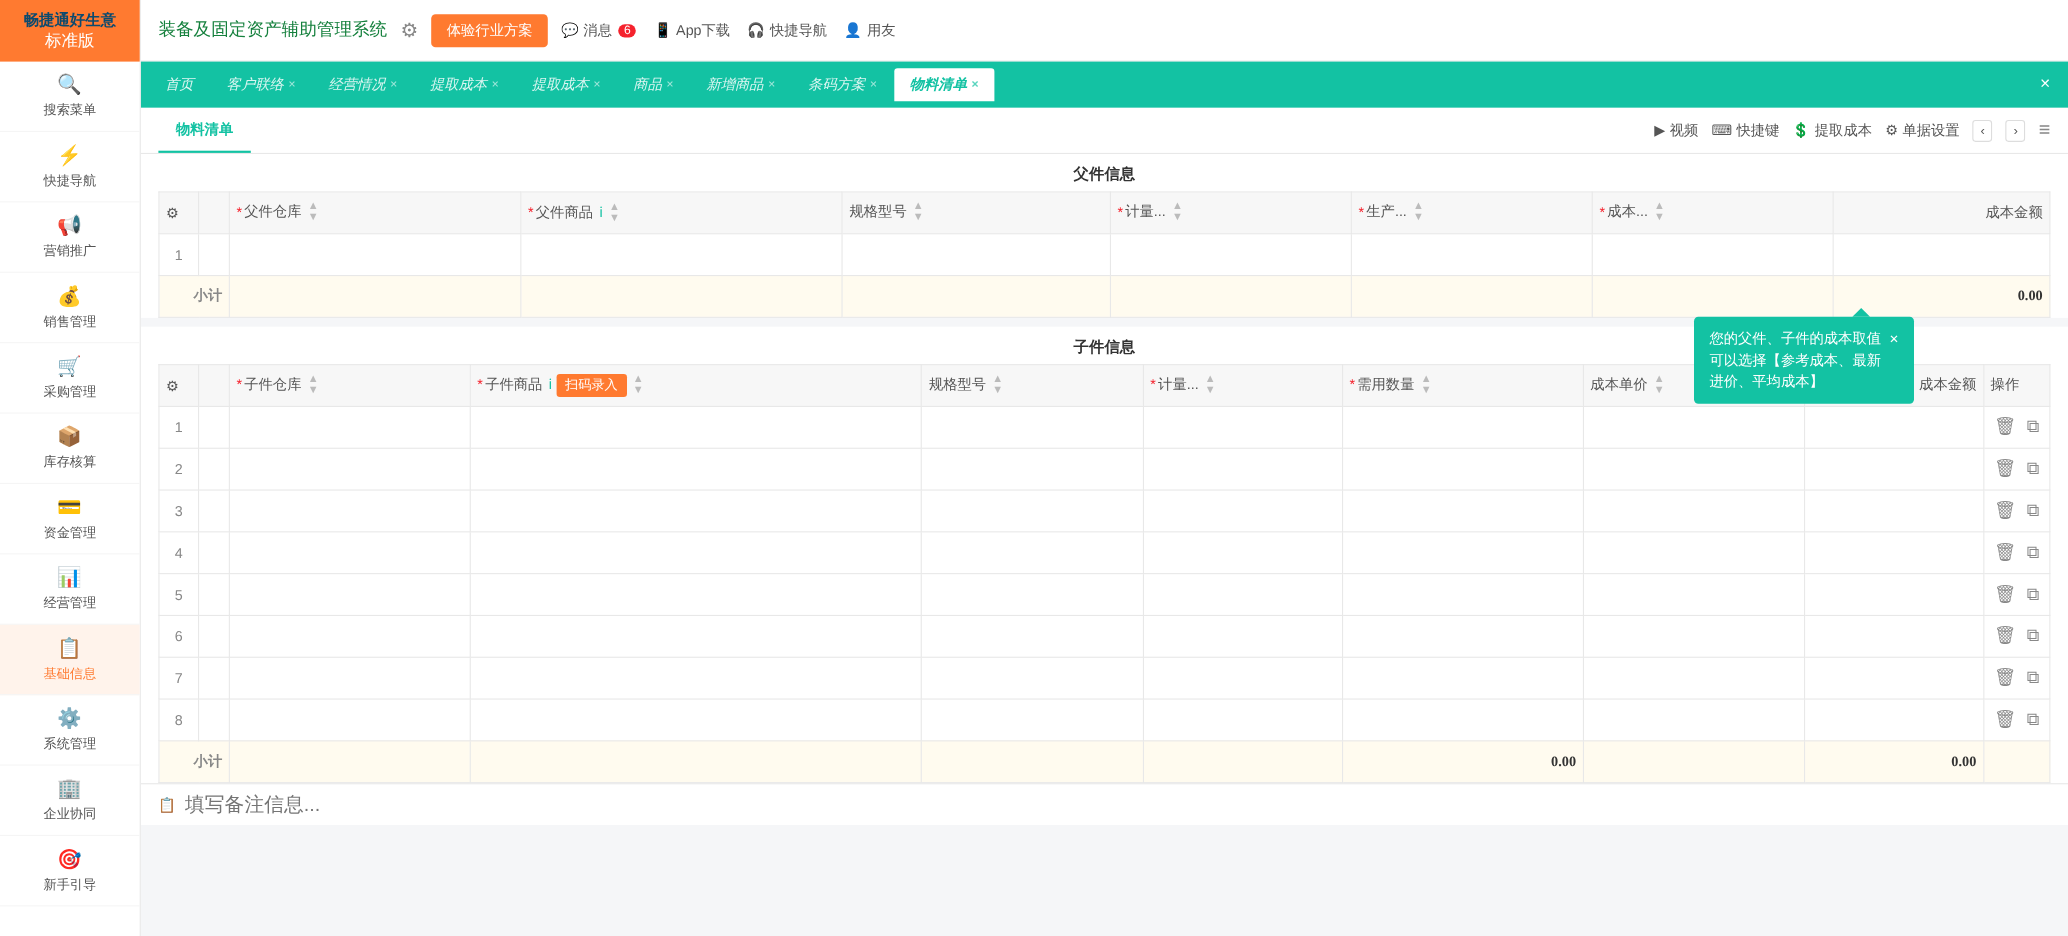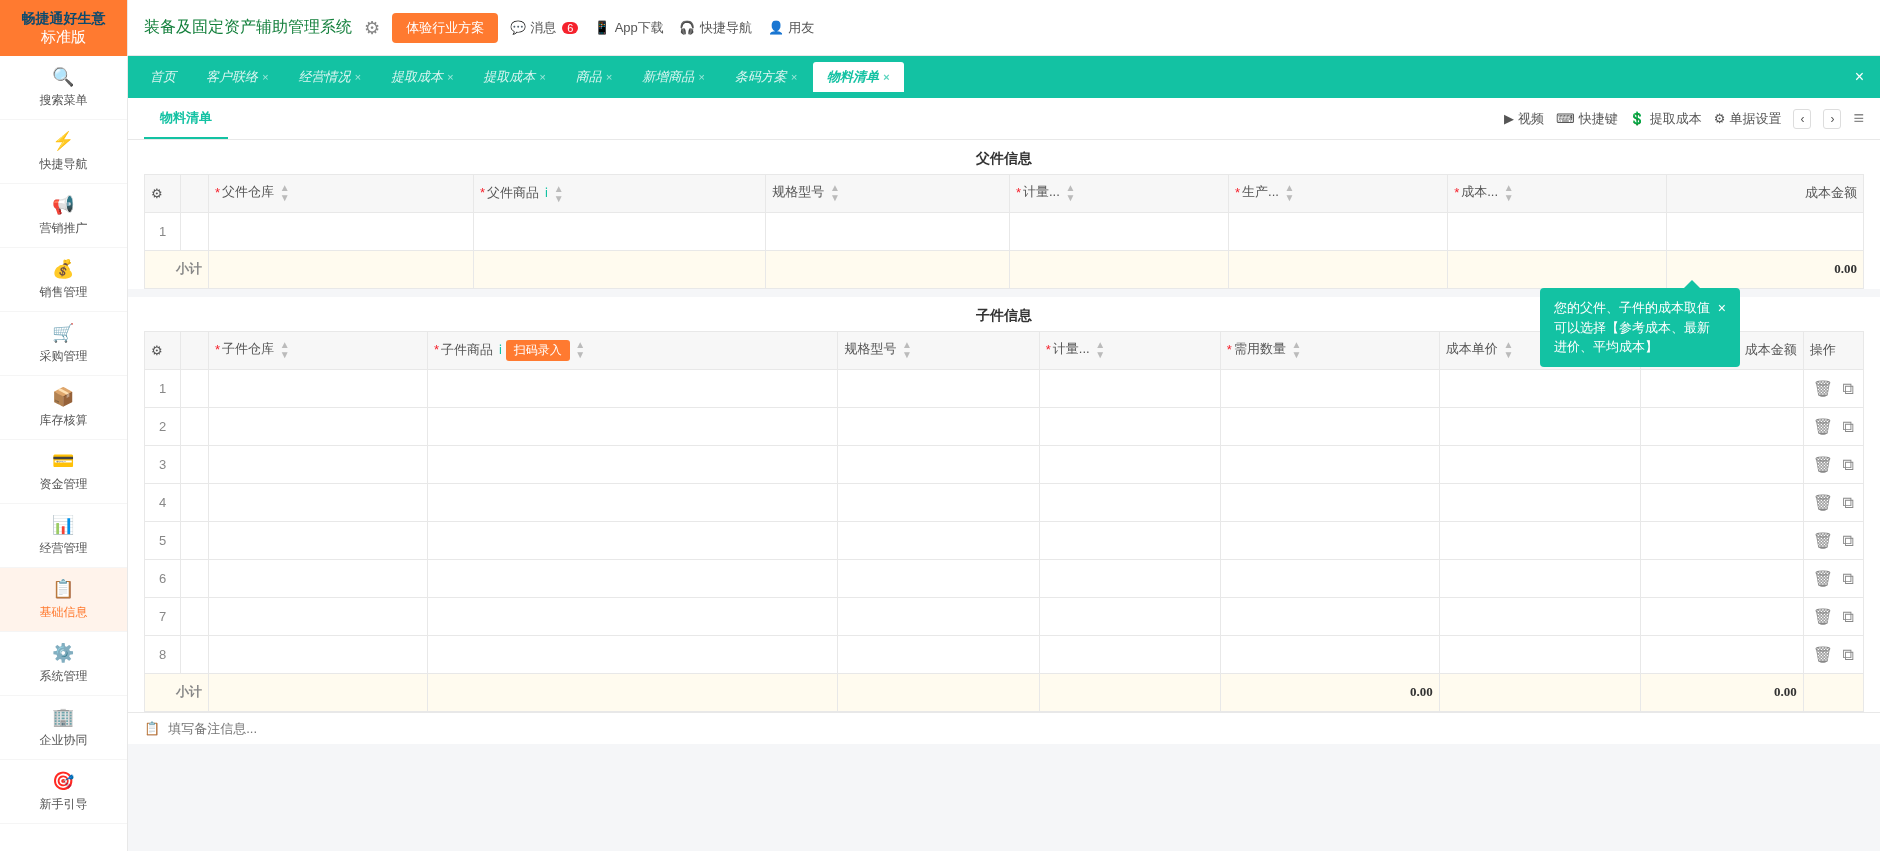--- a/index.html
+++ b/index.html
@@ -757,17 +757,17 @@
             <td></td>
             <td style="text-align:right;">0.00</td>
             <td></td>
           </tr>
         </tbody>
       </table>
     </div>
 
     <div class="bottom-bar">
       <span>📋</span>
-      <input type="text" style="border: none; outline: none; background: transparent; flex: 1 1 0%; font-size: 13px; color: rgb(170, 170, 170);" placeholder="填写备注信息...">
+      <input type="text" style="border: none; outline: none; background: transparent; flex: 1 1 0%; font-size: 18px; color: rgb(170, 170, 170);" placeholder="填写备注信息...">
     </div>
 
   </div>
 </div>
 
 </body></html>

